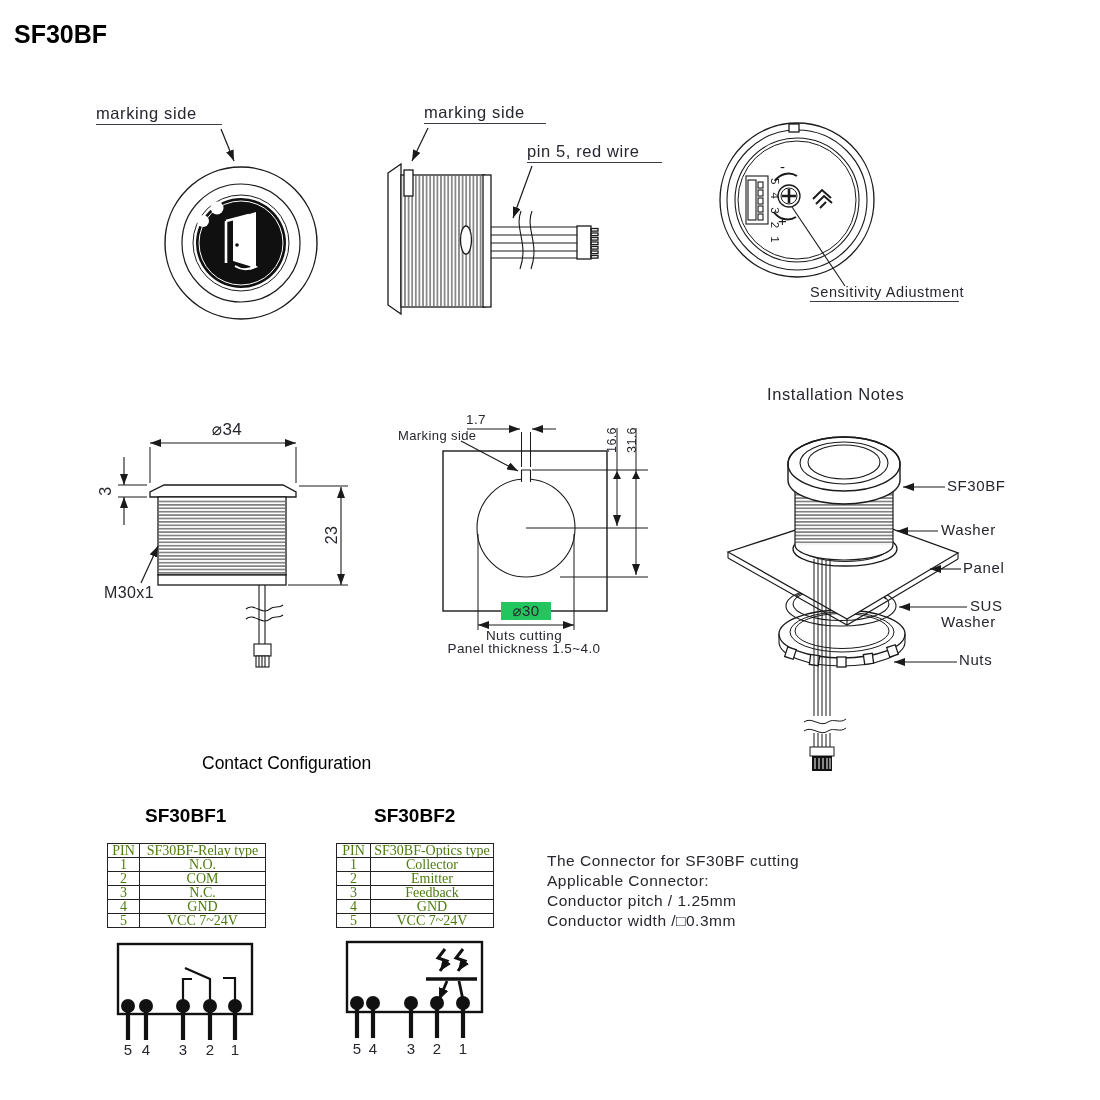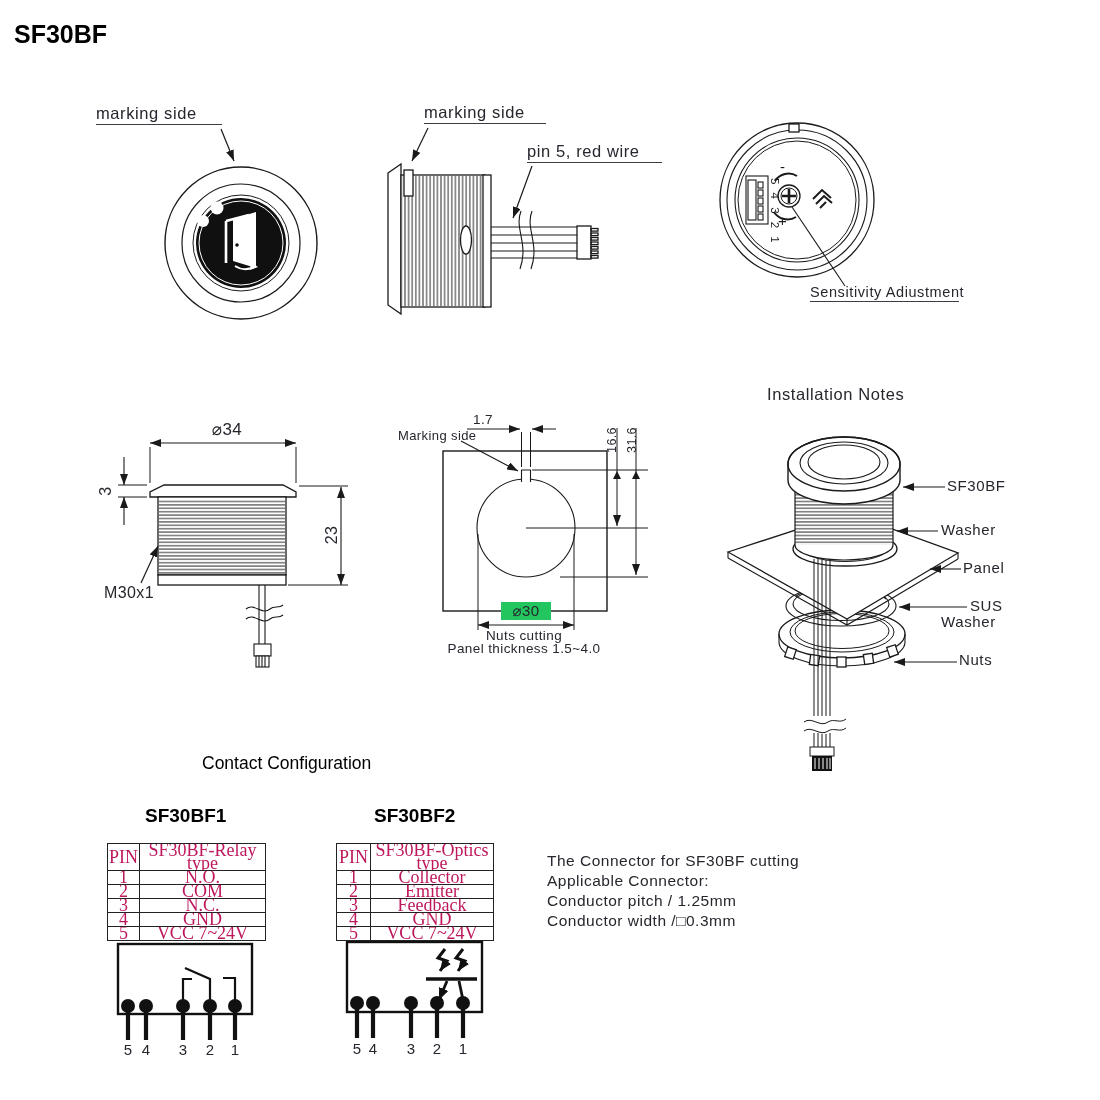--- a/index.html
+++ b/index.html
@@ -8,21 +8,21 @@
   svg.layer{position:absolute;left:0;top:0;}
   .lbl{position:absolute;color:#26262e;font-size:16.5px;letter-spacing:.6px;white-space:nowrap;}
   .u{border-bottom:1.5px solid #3c3c44;padding-bottom:1px;}
   .dim{position:absolute;color:#26262e;white-space:nowrap;letter-spacing:.4px;}
   .rot{transform:rotate(-90deg);}
   .ctr{text-align:center;}
   .page-title{position:absolute;left:14px;top:20px;font-size:25px;font-weight:700;color:#000;}
   .cc-title{position:absolute;left:202px;top:753px;font-size:17.5px;color:#000;}
   .var-name{position:absolute;font-size:19px;font-weight:700;color:#000;}
   .cfg-table{position:absolute;border-collapse:collapse;font-family:"Liberation Serif",serif;
-             font-size:18px;color:#be185d;table-layout:fixed;}
+             font-size:14px;color:#4d7c0f;table-layout:fixed;}
   .cfg-table th,.cfg-table td{border:1px solid #222;text-align:center;padding:0 1px;
              height:13px;line-height:13px;font-weight:normal;overflow:hidden;}
   .note-line{position:absolute;color:#26262e;font-size:15.5px;letter-spacing:.5px;white-space:nowrap;}
   .pin-num{position:absolute;width:16px;text-align:center;color:#26262e;font-size:15px;}
   .back-pins{position:absolute;left:781px;top:178px;font-size:11.5px;letter-spacing:2.5px;
              color:#1a1a1a;transform:rotate(90deg);transform-origin:0 0;white-space:nowrap;}
   .sign{position:absolute;font-size:15px;color:#1a1a1a;}
 </style>
 </head>
 <body>
@@ -284,21 +284,21 @@
   <div class="sign" style="left:780px;top:158px;">-</div>
   <div class="sign" style="left:778px;top:212px;">+</div>
   <div class="lbl u" style="left:810px;top:284px;width:149px;font-size:14.5px;">Sensitivity Adiustment</div>
 
   <div class="dim ctr" style="left:197px;top:419px;width:60px;font-size:17px;">⌀34</div>
   <div class="dim rot ctr" style="left:86px;top:482px;width:40px;font-size:16px;">3</div>
   <div class="dim rot ctr" style="left:312px;top:526px;width:40px;font-size:16px;">23</div>
   <div class="dim" style="left:104px;top:584px;font-size:16px;">M30x1</div>
 
   <div class="dim" style="left:398px;top:428px;font-size:13px;">Marking side</div>
-  <div class="dim ctr" style="left:459px;top:412px;width:34px;font-size:13.5px;text-align:right;">1.7</div>
+  <div class="dim ctr" style="left:459px;top:412px;width:34px;font-size:13.5px;">1.7</div>
   <div class="dim rot ctr" style="left:592px;top:433px;width:40px;font-size:12.5px;">16.6</div>
   <div class="dim rot ctr" style="left:612px;top:433px;width:40px;font-size:12.5px;">31.6</div>
   <div class="dim ctr" style="left:501px;top:602px;width:50px;font-size:15px;background:#22c55e;">⌀30</div>
   <div class="dim ctr" style="left:444px;top:628px;width:160px;font-size:13.5px;">Nuts cutting</div>
   <div class="dim ctr" style="left:434px;top:641px;width:180px;font-size:13.5px;">Panel thickness 1.5~4.0</div>
 
   <div class="lbl" style="left:767px;top:385px;font-size:16.5px;">Installation Notes</div>
   <div class="lbl" style="left:947px;top:477px;font-size:15px;">SF30BF</div>
   <div class="lbl" style="left:941px;top:521px;font-size:15px;">Washer</div>
   <div class="lbl" style="left:963px;top:559px;font-size:15px;">Panel</div>

